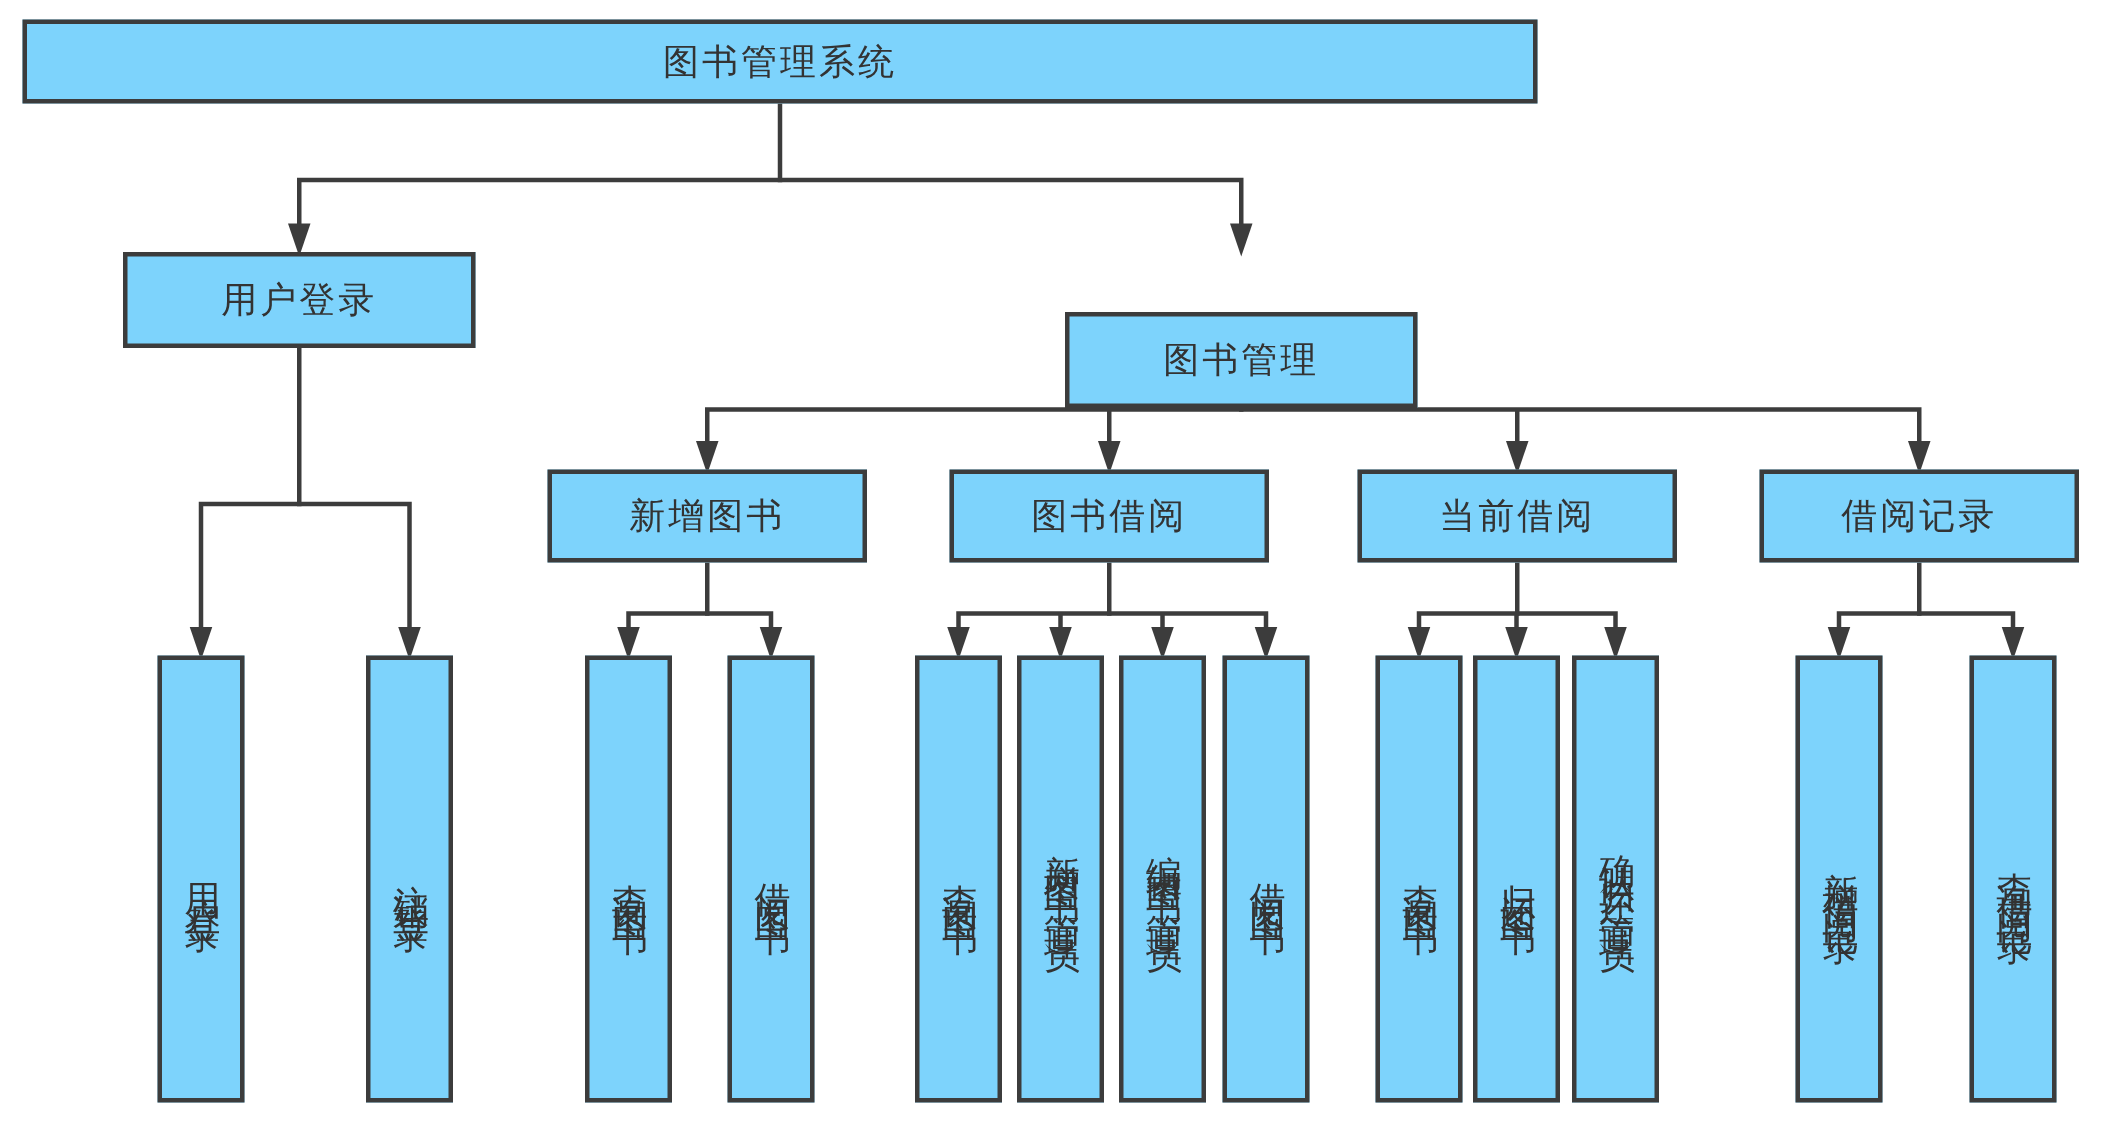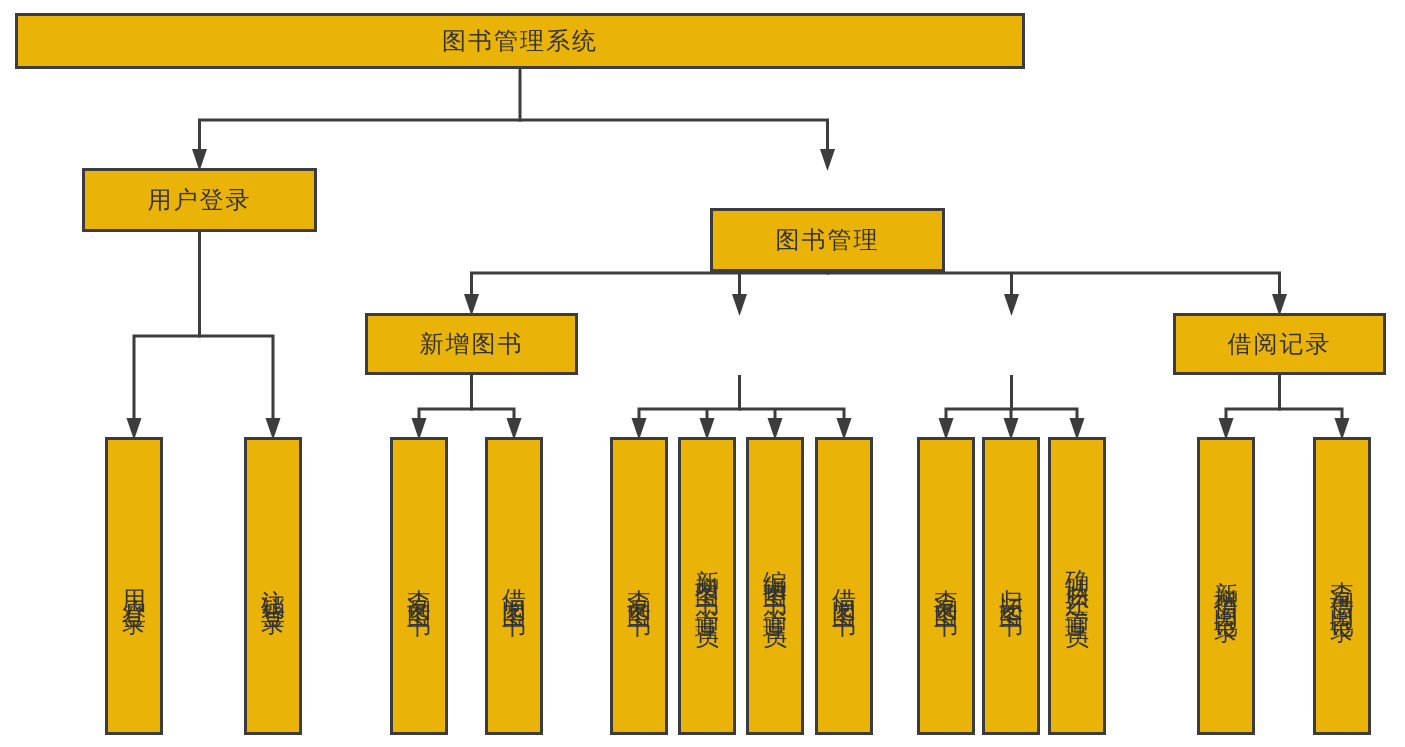--- a/index.html
+++ b/index.html
@@ -27,21 +27,21 @@
   .connectors path {
     fill: none;
     stroke: var(--line);
     stroke-width: 3;
     stroke-linejoin: miter;
   }
   .connectors polygon { fill: var(--line); }
   .node {
     position: absolute;
     border: 3px solid var(--border);
-    background: #eab308;
+    background: #7dd3fc;
     display: flex;
     align-items: center;
     justify-content: center;
     color: var(--text);
     font-size: 24px;
     letter-spacing: 2px;
     white-space: nowrap;
   }
   .node.leaf {
     letter-spacing: 0;
@@ -124,20 +124,26 @@
   <div class="node" style="left:82px; top:168px; width:235px; height:64px;">
     <span>用户登录</span>
   </div>
   <div class="node" style="left:710px; top:168px; width:235px; height:64px;margin-top:40px;">
     <span>图书管理</span>
   </div>
 
   <div class="node" style="left:365px; top:313px; width:213px; height:62px;">
     <span>新增图书</span>
   </div>
+  <div class="node" style="left:633px; top:313px; width:213px; height:62px;">
+    <span>图书借阅</span>
+  </div>
+  <div class="node" style="left:905px; top:313px; width:213px; height:62px;">
+    <span>当前借阅</span>
+  </div>
   <div class="node" style="left:1173px; top:313px; width:213px; height:62px;">
     <span>借阅记录</span>
   </div>
 
   <div class="node leaf" style="left:105px; top:437px; width:58px; height:298px;">
     <span class="vtext">用户登录</span>
   </div>
   <div class="node leaf" style="left:244px; top:437px; width:58px; height:298px;">
     <span class="vtext">注销登录</span>
   </div>

